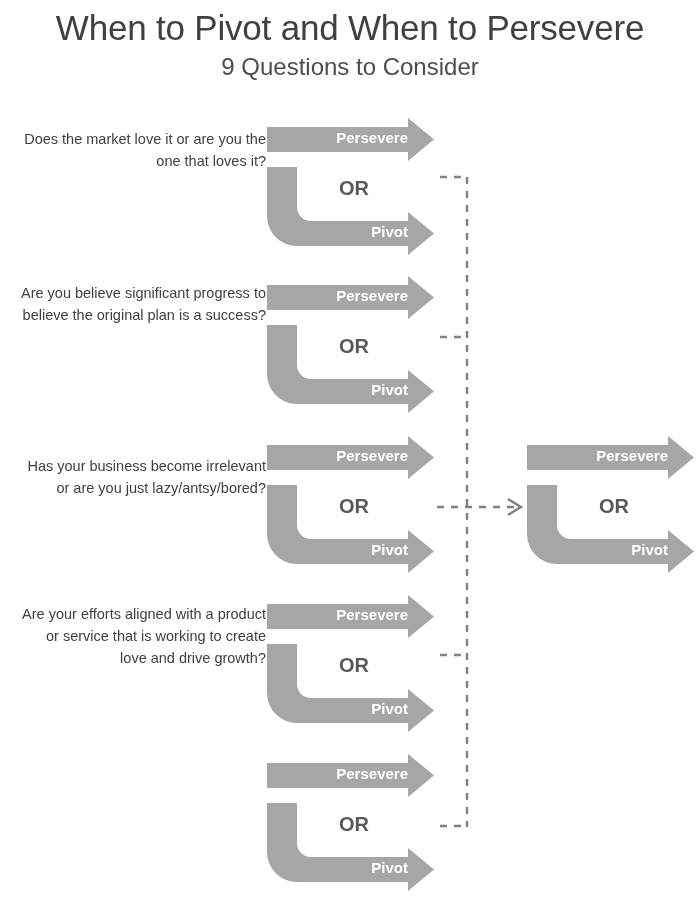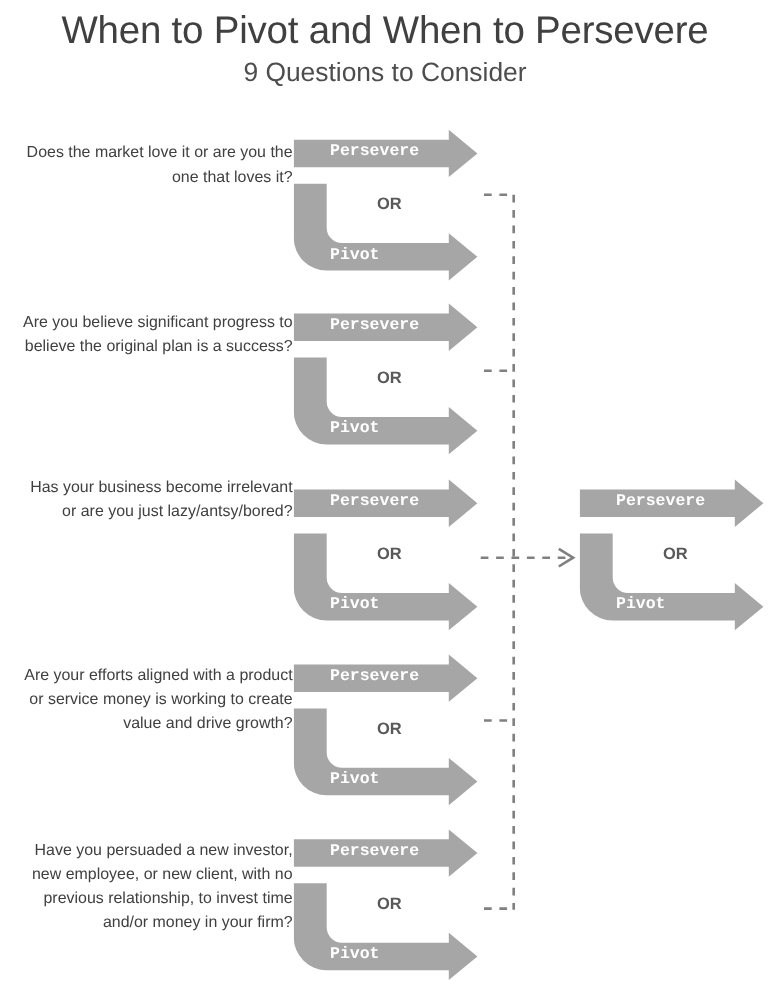--- a/index.html
+++ b/index.html
@@ -71,26 +71,25 @@
     top: 0;
   }
   .arrowgroup svg { display: block; }
 
   .lbl {
     position: absolute;
     font-size: 15px;
     font-weight: bold;
     color: #ffffff;
     white-space: nowrap;
-    text-align: left;
-    font-family: Liberation Mono, monospace;
+    text-align: right;
   }
   .lbl-or {
     position: absolute;
-    font-size: 15px;
+    font-size: 20px;
     font-weight: bold;
     color: #595959;
     white-space: nowrap;
     text-align: center;
   }
 
   
   .dashlayer {
     position: absolute;
     left: 0;
@@ -150,21 +149,21 @@
         <path fill="#a6a6a6" d="M0,53 L30,53 L30,93 A14,14 0 0 0 44,107 L141,107 L141,98 L167,119.5 L141,141 L141,132 L30,132
                  A30,30 0 0 1 0,102 Z"></path>
       </svg>
       <div class="lbl" style="left:33px;top:15px;width:108px">Persevere</div>
       <div class="lbl-or" style="left:43px;top:63px;width:88px">OR</div>
       <div class="lbl" style="left:33px;top:109px;width:108px">Pivot</div>
     </div>
   </div>
 
   <div class="row" style="top:432px">
-    <div class="qtext" style="top:0">Has your business become irrelevant or are you just lazy/antsy/bored?</div>
+    <div class="qtext" style="top:23px">Has your business become irrelevant or are you just lazy/antsy/bored?</div>
 
     <div class="arrowgroup" style="left:267px;top:0">
       <svg width="170" height="145" viewBox="0 0 170 145">
         <path fill="#a6a6a6" d="M0,13 L141,13 L141,4 L167,25.5 L141,47 L141,38 L0,38 Z"></path>
         <path fill="#a6a6a6" d="M0,53 L30,53 L30,93 A14,14 0 0 0 44,107 L141,107 L141,98 L167,119.5 L141,141 L141,132 L30,132
                  A30,30 0 0 1 0,102 Z"></path>
       </svg>
       <div class="lbl" style="left:33px;top:15px;width:108px">Persevere</div>
       <div class="lbl-or" style="left:43px;top:63px;width:88px">OR</div>
       <div class="lbl" style="left:33px;top:109px;width:108px">Pivot</div>
@@ -176,36 +175,35 @@
         <path fill="#a6a6a6" d="M0,53 L30,53 L30,93 A14,14 0 0 0 44,107 L141,107 L141,98 L167,119.5 L141,141 L141,132 L30,132
                  A30,30 0 0 1 0,102 Z"></path>
       </svg>
       <div class="lbl" style="left:33px;top:15px;width:108px">Persevere</div>
       <div class="lbl-or" style="left:43px;top:63px;width:88px">OR</div>
       <div class="lbl" style="left:33px;top:109px;width:108px">Pivot</div>
     </div>
   </div>
 
   <div class="row" style="top:591px">
-    <div class="qtext" style="top:12px">Are your efforts aligned with a product or service money is working to create value and drive growth?</div>
+    <div class="qtext" style="top:12px">Are your efforts aligned with a product or service that is working to create love and drive growth?</div>
 
     <div class="arrowgroup" style="left:267px;top:0">
       <svg width="170" height="145" viewBox="0 0 170 145">
         <path fill="#a6a6a6" d="M0,13 L141,13 L141,4 L167,25.5 L141,47 L141,38 L0,38 Z"></path>
         <path fill="#a6a6a6" d="M0,53 L30,53 L30,93 A14,14 0 0 0 44,107 L141,107 L141,98 L167,119.5 L141,141 L141,132 L30,132
                  A30,30 0 0 1 0,102 Z"></path>
       </svg>
       <div class="lbl" style="left:33px;top:15px;width:108px">Persevere</div>
       <div class="lbl-or" style="left:43px;top:63px;width:88px">OR</div>
       <div class="lbl" style="left:33px;top:109px;width:108px">Pivot</div>
     </div>
   </div>
 
   <div class="row" style="top:750px">
-    <div class="qtext" style="top:12px">Have you persuaded a new investor, new employee, or new client, with no previous relationship, to invest time and/or money in your firm?</div>
 
     <div class="arrowgroup" style="left:267px;top:0">
       <svg width="170" height="145" viewBox="0 0 170 145">
         <path fill="#a6a6a6" d="M0,13 L141,13 L141,4 L167,25.5 L141,47 L141,38 L0,38 Z"></path>
         <path fill="#a6a6a6" d="M0,53 L30,53 L30,93 A14,14 0 0 0 44,107 L141,107 L141,98 L167,119.5 L141,141 L141,132 L30,132
                  A30,30 0 0 1 0,102 Z"></path>
       </svg>
       <div class="lbl" style="left:33px;top:15px;width:108px">Persevere</div>
       <div class="lbl-or" style="left:43px;top:63px;width:88px">OR</div>
       <div class="lbl" style="left:33px;top:109px;width:108px">Pivot</div>

